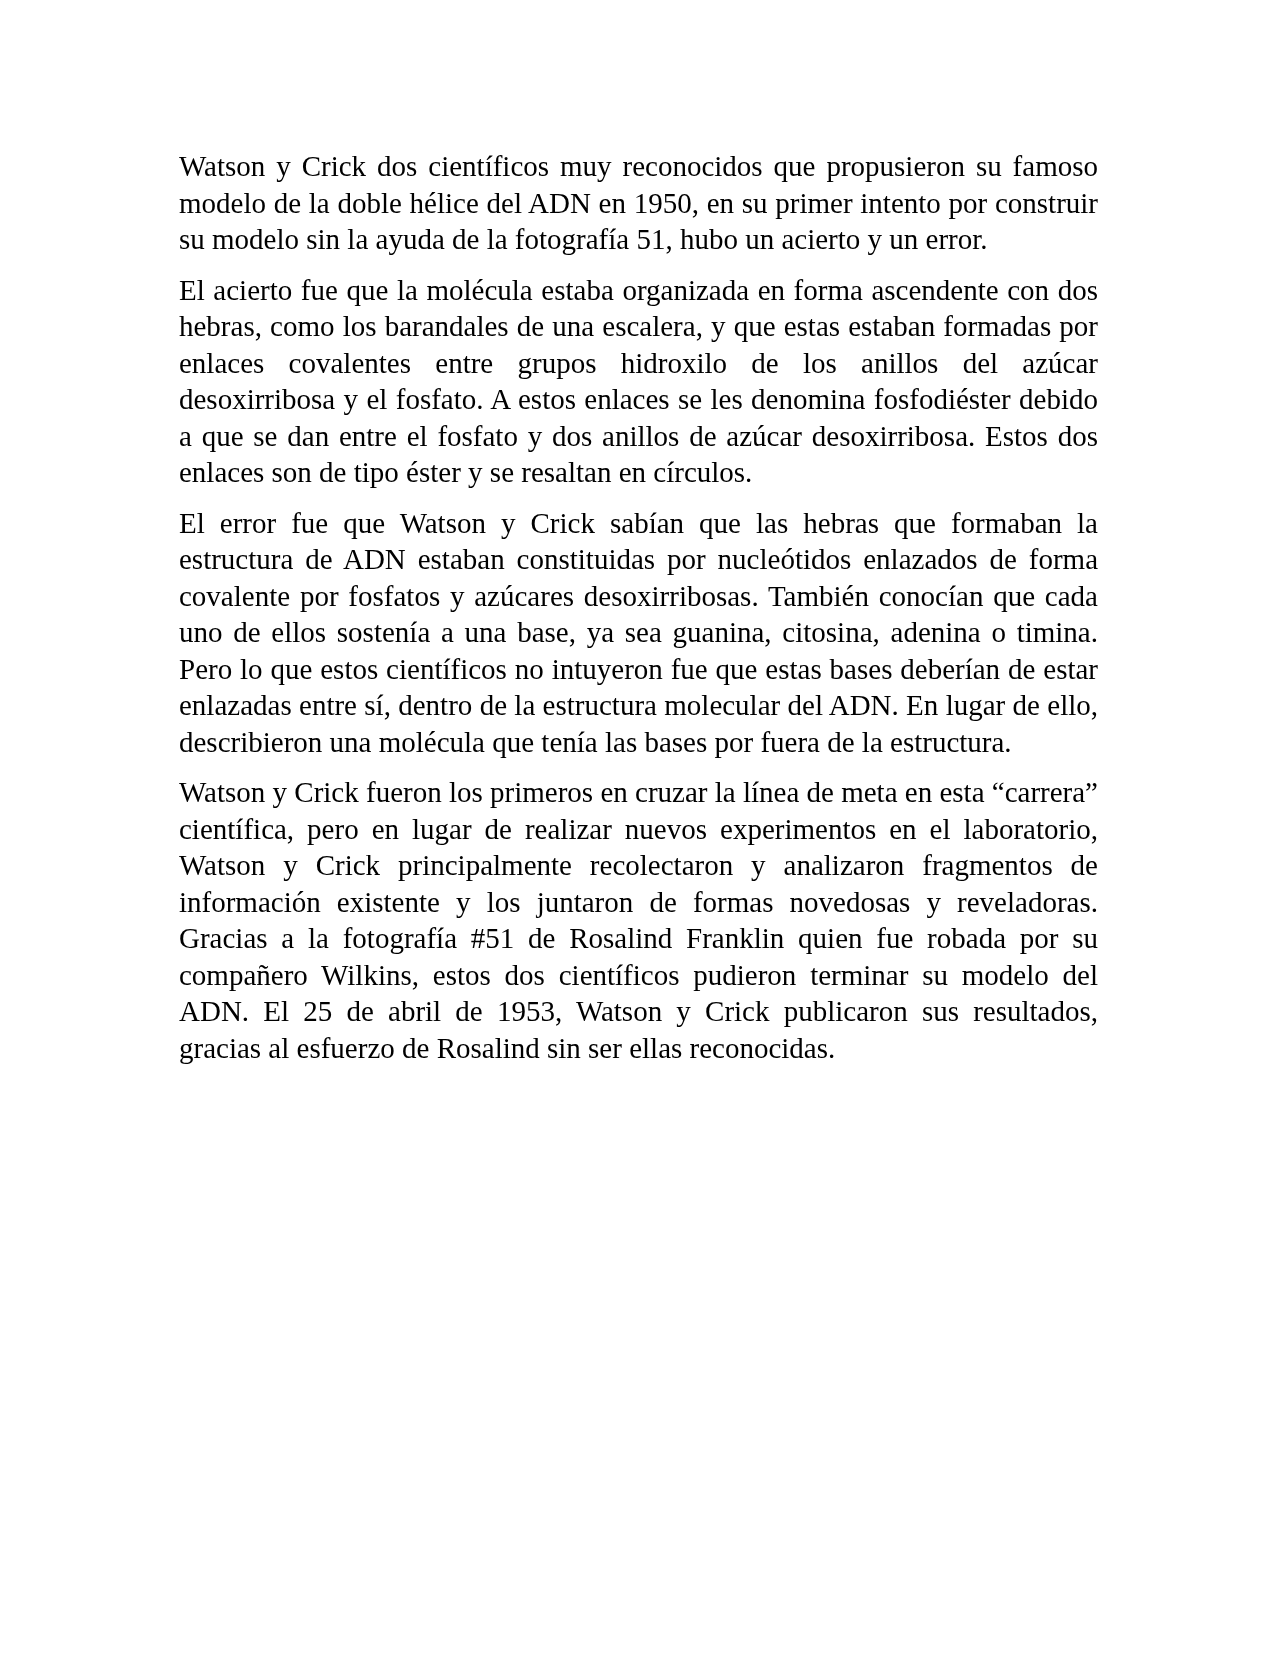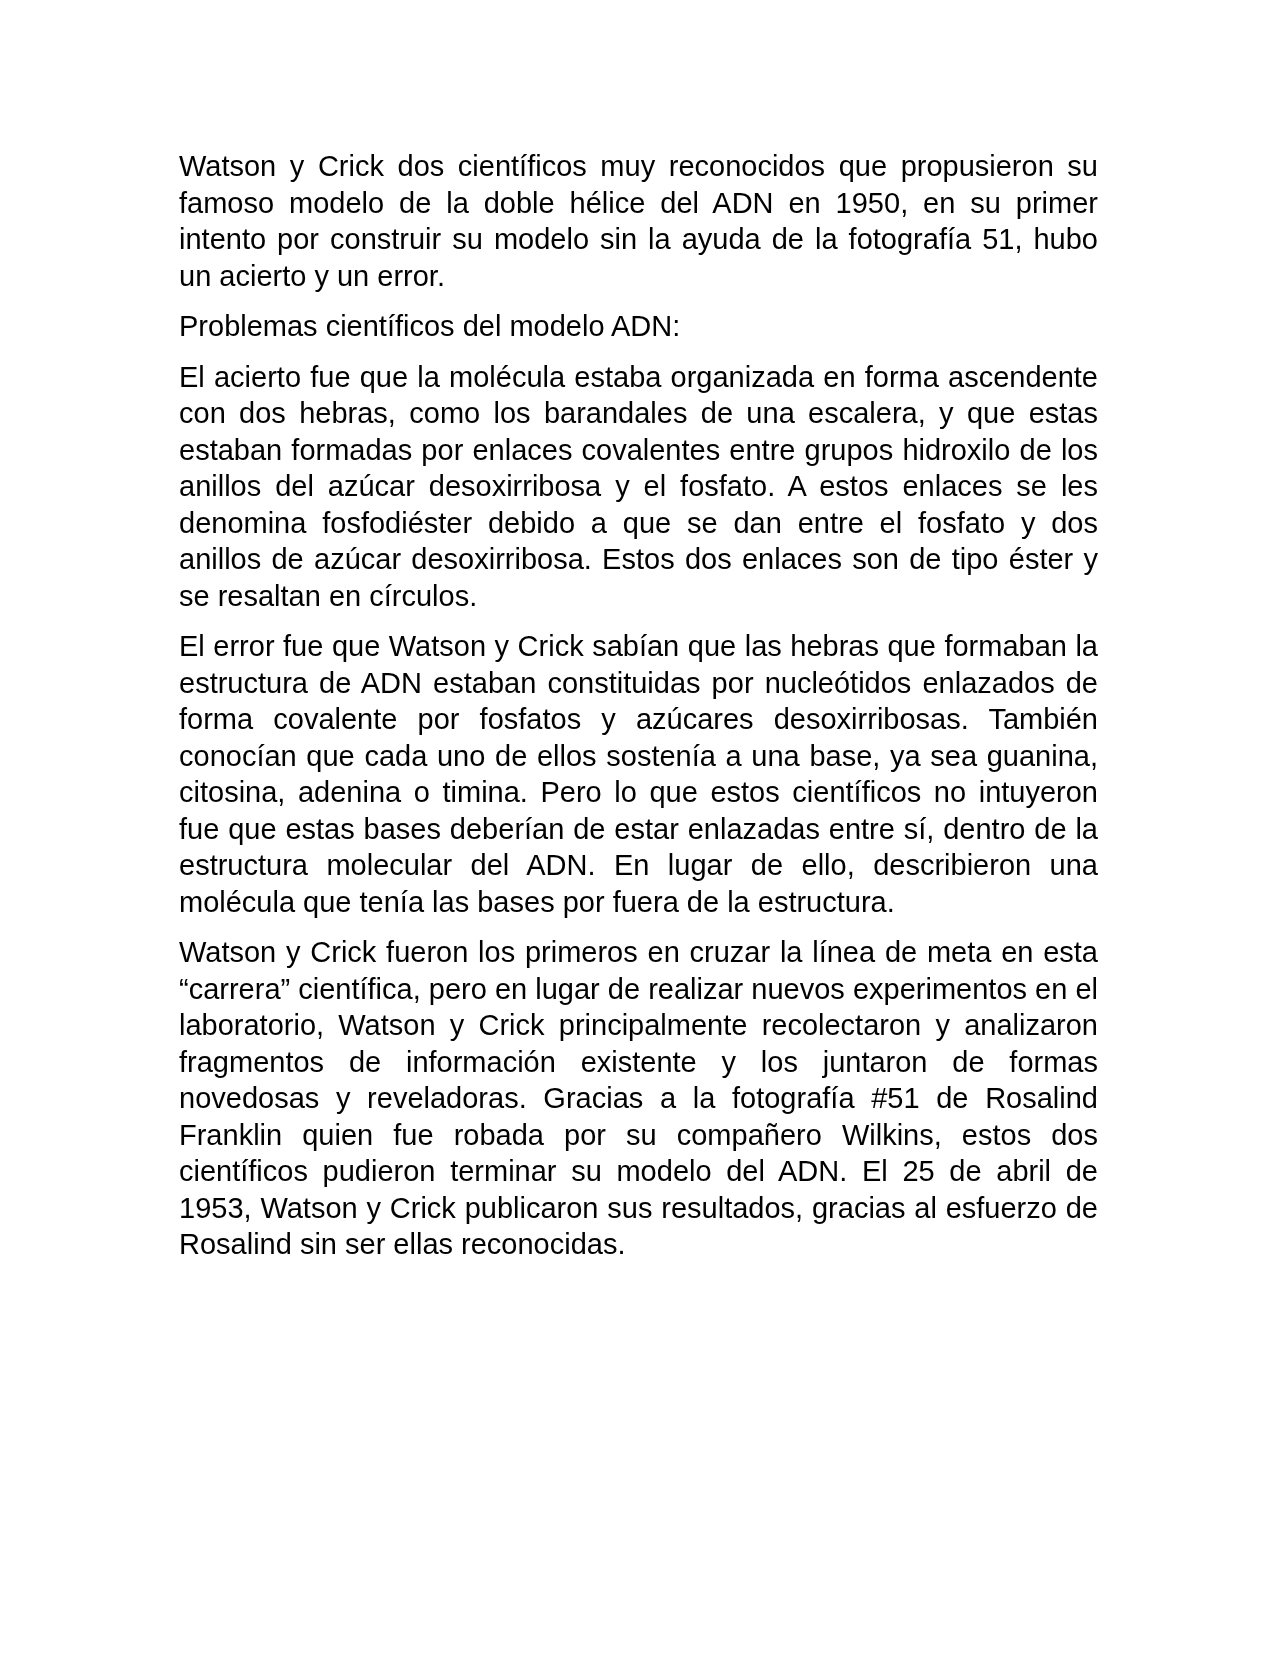--- a/index.html
+++ b/index.html
@@ -30,29 +30,29 @@
     font-weight: 700;
     margin: 0 0 14px 0;
     text-align: justify;
   }
   .doc-par {
     font-size: 29px;
     line-height: 36.5px;
     font-weight: 400;
     margin: 0 0 14px 0;
     text-align: justify;
+    font-family: Liberation Serif, serif;
   }
   .doc-par:last-child {
     margin-bottom: 14px;
   }
 </style>
 </head>
 <body>
 
 <div class="page">
   <div class="doc-content">
     <p class="doc-par">Watson y Crick dos científicos muy reconocidos que propusieron su famoso modelo de la doble hélice del ADN en 1950, en su primer intento por construir su modelo sin la ayuda de la fotografía 51, hubo un acierto y un error.</p>
-    <p class="doc-par">Problemas científicos del modelo ADN:</p>
     <p class="doc-par">El acierto fue que la molécula estaba organizada en forma ascendente con dos hebras, como los barandales de una escalera, y que estas estaban formadas por enlaces covalentes entre grupos hidroxilo de los anillos del azúcar desoxirribosa y el fosfato. A estos enlaces se les denomina fosfodiéster debido a que se dan entre el fosfato y dos anillos de azúcar desoxirribosa. Estos dos enlaces son de tipo éster y se resaltan en círculos.</p>
     <p class="doc-par">El error fue que Watson y Crick sabían que las hebras que formaban la estructura de ADN estaban constituidas por nucleótidos enlazados de forma covalente por fosfatos y azúcares desoxirribosas. También conocían que cada uno de ellos sostenía a una base, ya sea guanina, citosina, adenina o timina. Pero lo que estos científicos no intuyeron fue que estas bases deberían de estar enlazadas entre sí, dentro de la estructura molecular del ADN. En lugar de ello, describieron una molécula que tenía las bases por fuera de la estructura.</p>
     <p class="doc-par">Watson y Crick fueron los primeros en cruzar la línea de meta en esta “carrera” científica, pero en lugar de realizar nuevos experimentos en el laboratorio, Watson y Crick principalmente recolectaron y analizaron fragmentos de información existente y los juntaron de formas novedosas y reveladoras. Gracias a la fotografía #51 de Rosalind Franklin quien fue robada por su compañero Wilkins, estos dos científicos pudieron terminar su modelo del ADN. El 25 de abril de 1953, Watson y Crick publicaron sus resultados, gracias al esfuerzo de Rosalind sin ser ellas reconocidas.</p>
   </div>
 </div>
 
 </body></html>

